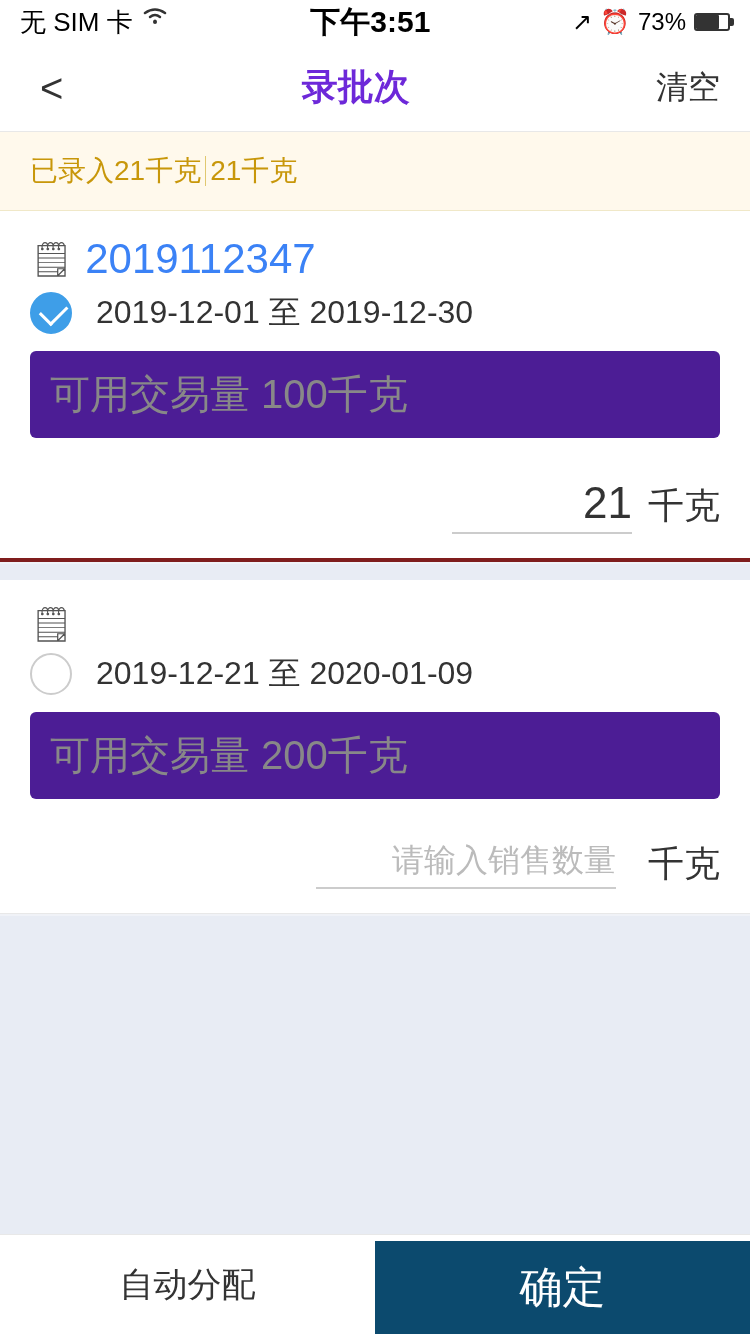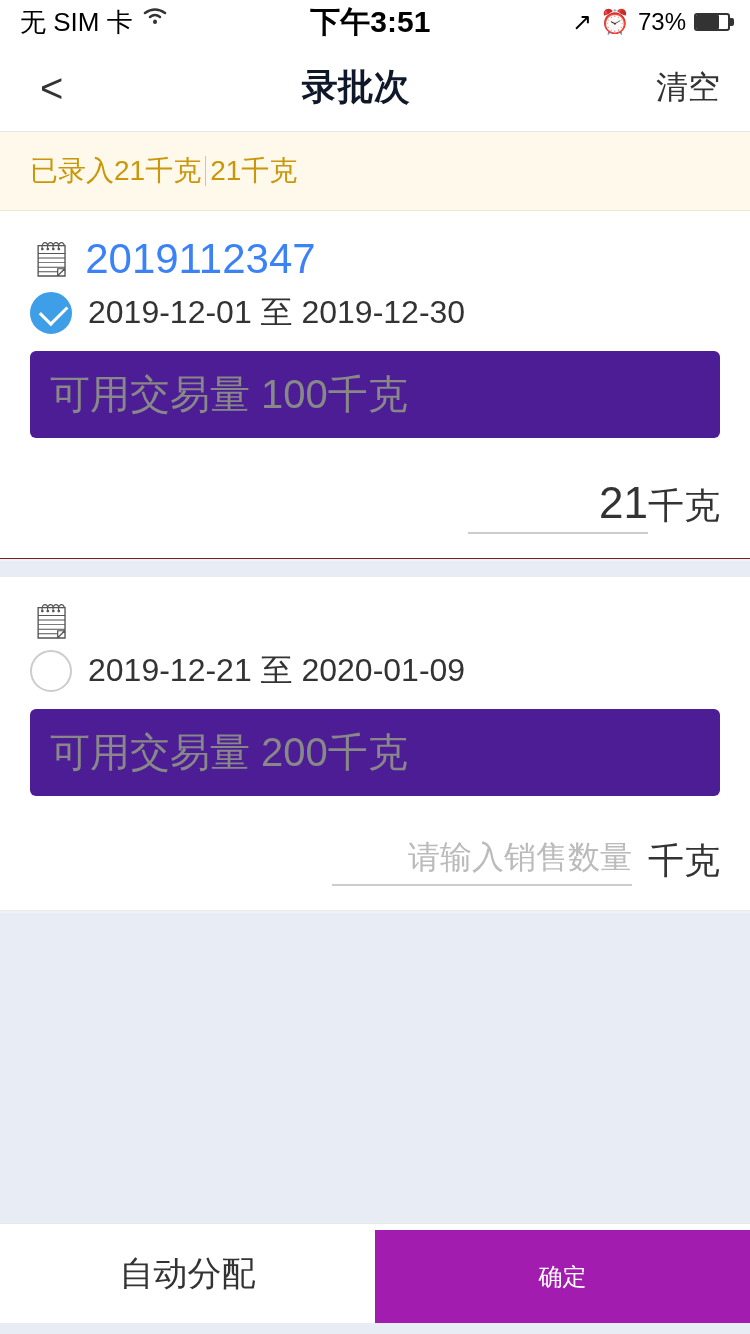--- a/index.html
+++ b/index.html
@@ -76,21 +76,21 @@
     .nav-back {
       font-size: 40px;
       color: #333;
       cursor: pointer;
       padding: 10px;
       line-height: 1;
     }
     .nav-title {
       font-size: 36px;
       font-weight: 600;
-      color: #0f172a;
+      color: #6d28d9;
     }
     .nav-action {
       font-size: 32px;
       color: #333;
       cursor: pointer;
       margin-left: 18px;
     }
 
     
     .info-banner {
@@ -128,21 +128,21 @@
     }
     .batch-id {
       font-size: 42px;
       color: #3b82f6;
       font-weight: 500;
     }
     .batch-date-row {
       display: flex;
       align-items: center;
       padding: 0 30px 16px 30px;
-      gap: 16px;
+      gap: 24px;
     }
     .radio-circle {
       width: 42px;
       height: 42px;
       border-radius: 50%;
       border: 2px solid #ccc;
       background: #fff;
       display: flex;
       align-items: center;
       justify-content: center;
@@ -175,21 +175,22 @@
       color: #888;
     }
 
     
     .quantity-row {
       background: #fff;
       display: flex;
       align-items: center;
       justify-content: flex-end;
       padding: 24px 30px;
-      border-bottom: 1px solid #7f1d1d;
+      gap: 16px;
+      border-bottom: 4px solid #7f1d1d;
       text-align: center;
     }
     .quantity-value {
       font-size: 44px;
       color: #333;
       font-weight: 400;
     }
     .quantity-unit {
       font-size: 36px;
       color: #333;
@@ -207,21 +208,21 @@
       background: #e8ecf4;
     }
 
     
     .batch-input-row {
       background: #fff;
       display: flex;
       align-items: center;
       justify-content: flex-end;
       padding: 24px 30px;
-      gap: 16px;
+      gap: 32px;
       border-bottom: 1px solid #e8e8e8;
     }
     .input-placeholder {
       font-size: 32px;
       color: #bbb;
     }
     .input-unit {
       font-size: 36px;
       color: #333;
     }
@@ -235,21 +236,21 @@
     
     .empty-area {
       background: #e8ecf4;
       flex: 1;
       min-height: 460px;
     }
 
     
     .bottom-bar {
       position: fixed;
-      bottom: 11px;
+      bottom: 0;
       left: 0;
       width: 750px;
       height: 100px;
       display: flex;
       background: #fff;
       border-top: 1px solid #e8e8e8;
     }
     .btn-auto {
       flex: 1;
       display: flex;
@@ -259,23 +260,23 @@
       color: #333;
       background: #fff;
       border: none;
       cursor: pointer;
     }
     .btn-confirm {
       flex: 1;
       display: flex;
       align-items: center;
       justify-content: center;
-      font-size: 24px;
+      font-size: 43px;
       color: #fff;
-      background: #a21caf;
+      background: #0c4a6e;
       border: none;
       cursor: pointer;
       margin-top: 6px;
     }
   </style>
 </head>
 <body>
 
 <div class="status-bar">
   <div class="status-left">

